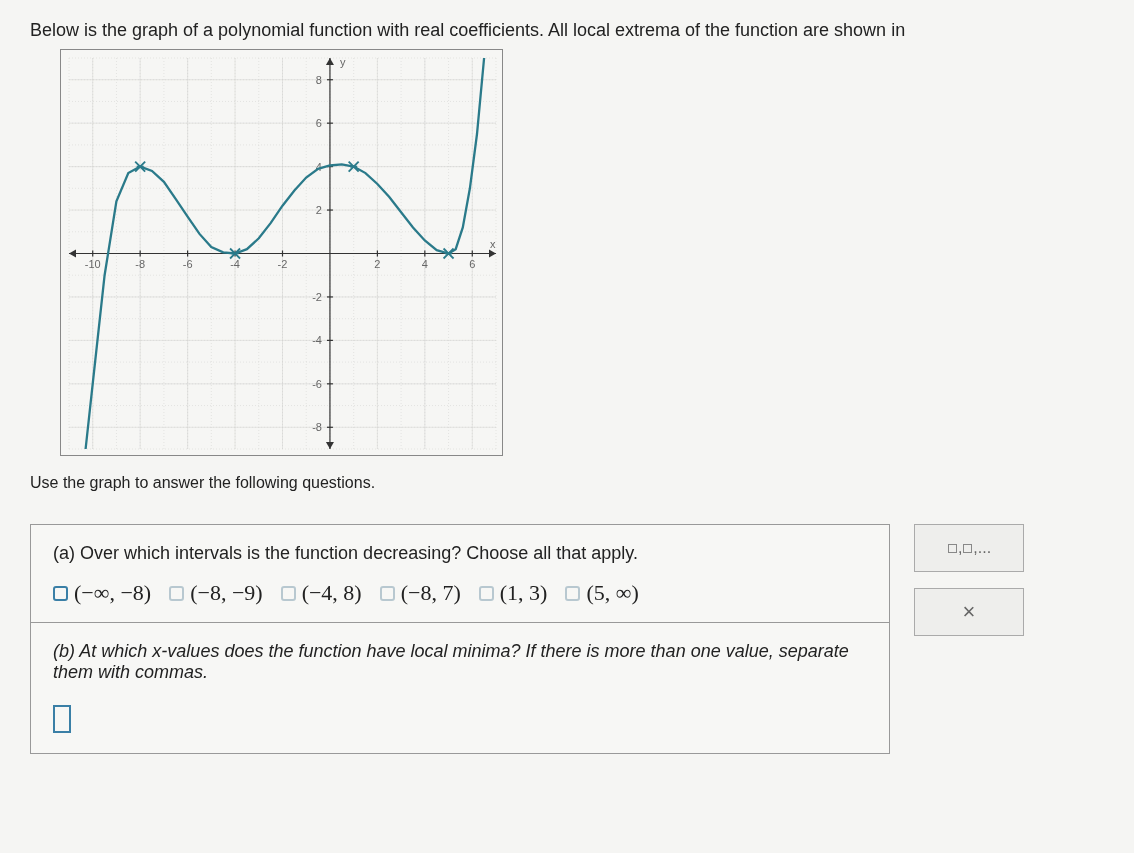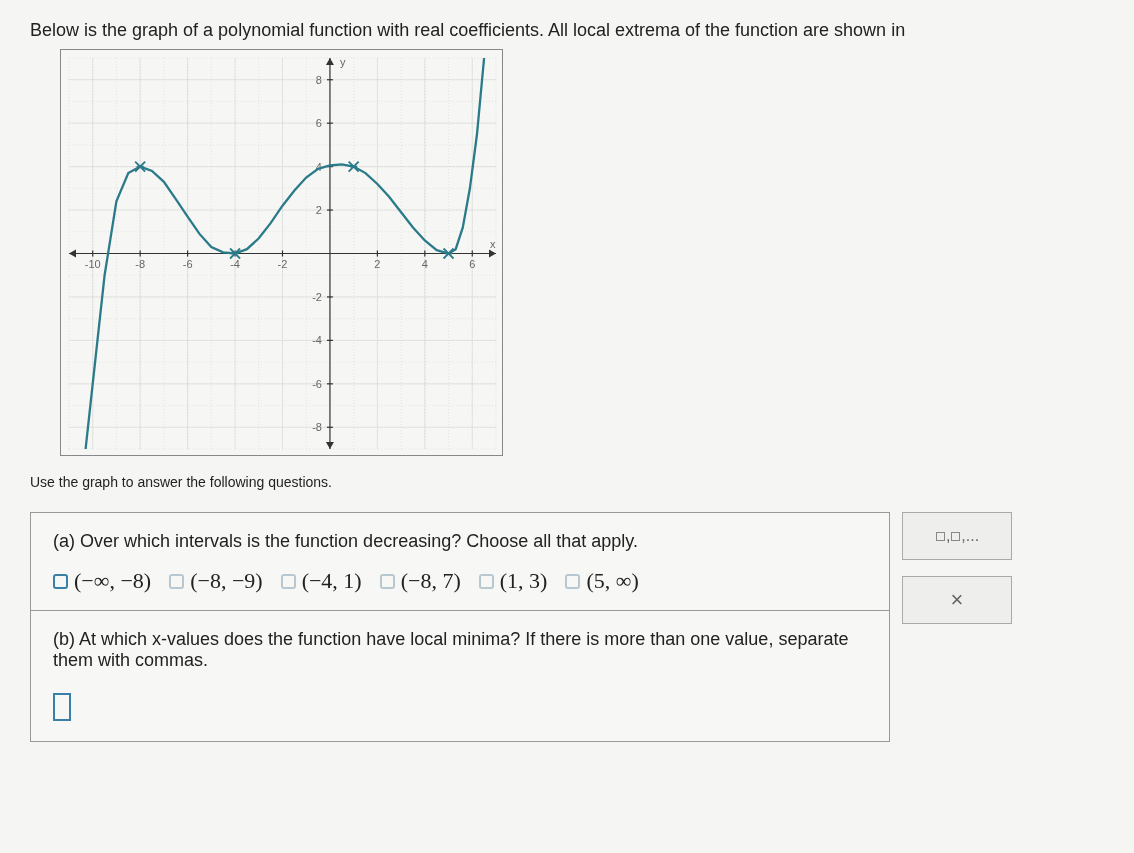--- a/index.html
+++ b/index.html
@@ -22,38 +22,39 @@
     margin-bottom: 18px;
   }
   .graph-border {
     border: 1px solid #888;
     width: 443px;
     height: 407px;
     position: relative;
     background: #f6f6f4;
   }
   .instr {
-    font-size: 14px;
-    margin-bottom: 22px;
+    font-size: 16px;
+    margin-bottom: 32px;
   }
   .question-row {
     display: flex;
     align-items: flex-start;
-    gap: 12px;
+    gap: 24px;
   }
   .question-box {
     border: 1px solid #999;
     width: 860px;
     background: #f7f7f5;
   }
   .qsec {
     padding: 18px 22px 16px 22px;
   }
   .qsec + .qsec {
     border-top: 1px solid #999;
+    font-style: italic;
   }
   .qtext {
     font-size: 18px;
     margin-bottom: 16px;
   }
   .choices {
     display: flex;
     flex-wrap: wrap;
     gap: 18px;
     align-items: center;
@@ -252,21 +253,21 @@
         <span class="choice">
           <span class="cb"></span>
           <span class="math">(−∞, −8)</span>
         </span>
         <span class="choice">
           <span class="cb light"></span>
           <span class="math">(−8, −9)</span>
         </span>
         <span class="choice">
           <span class="cb light"></span>
-          <span class="math">(−4, 1)</span>
+          <span class="math">(−4, 8)</span>
         </span>
         <span class="choice">
           <span class="cb light"></span>
           <span class="math">(−8, 7)</span>
         </span>
         <span class="choice">
           <span class="cb light"></span>
           <span class="math">(1, 3)</span>
         </span>
         <span class="choice">

